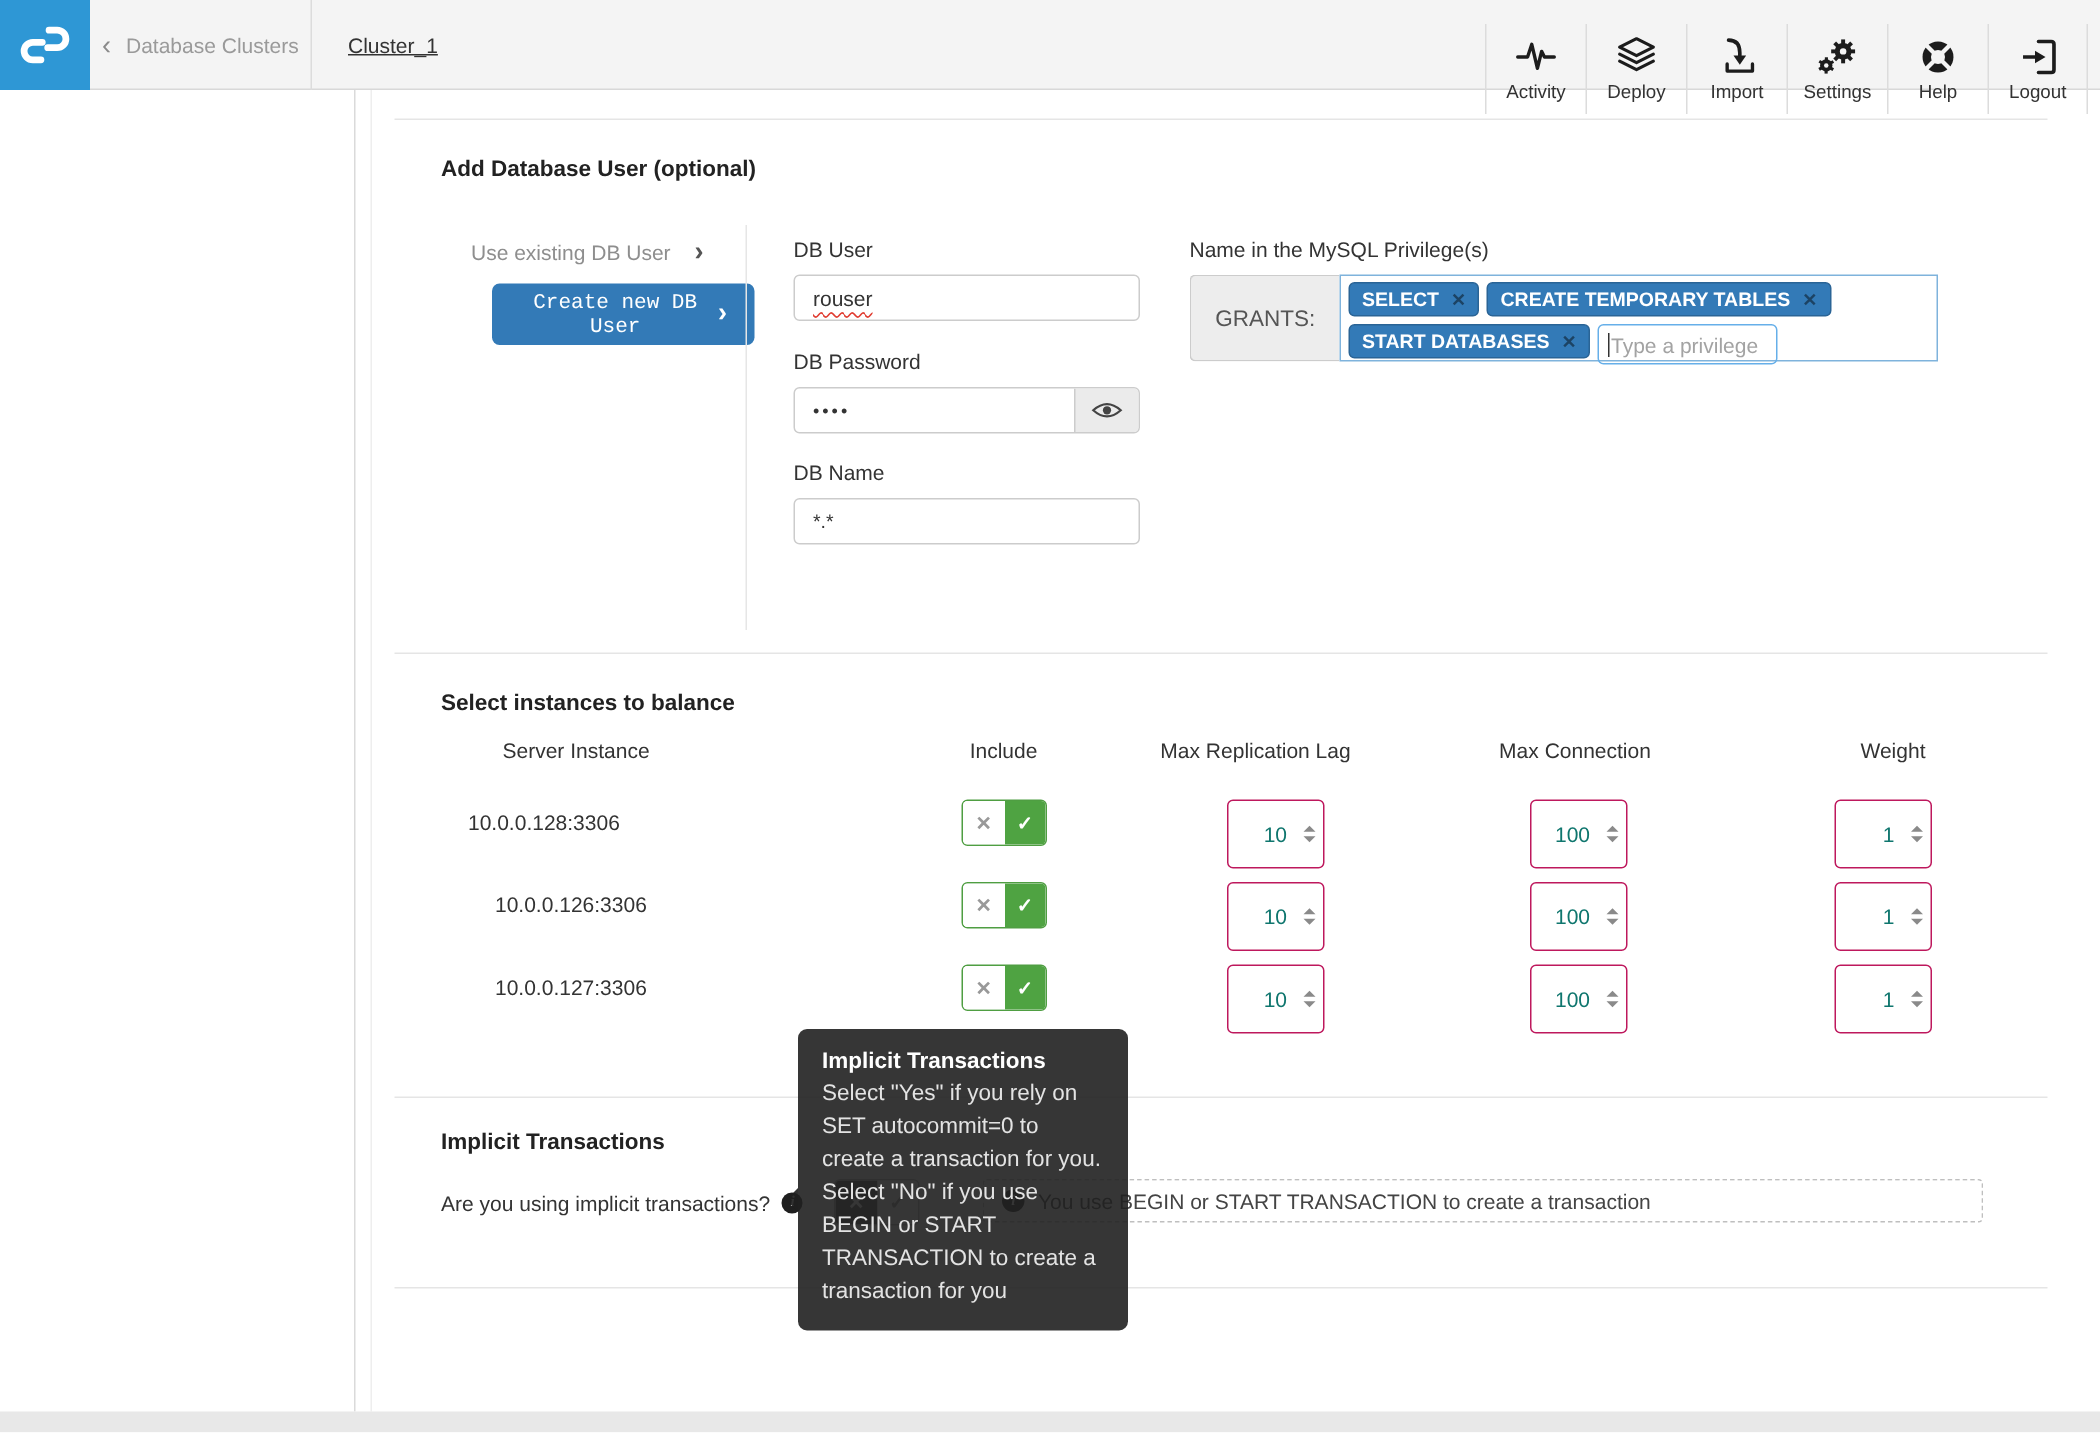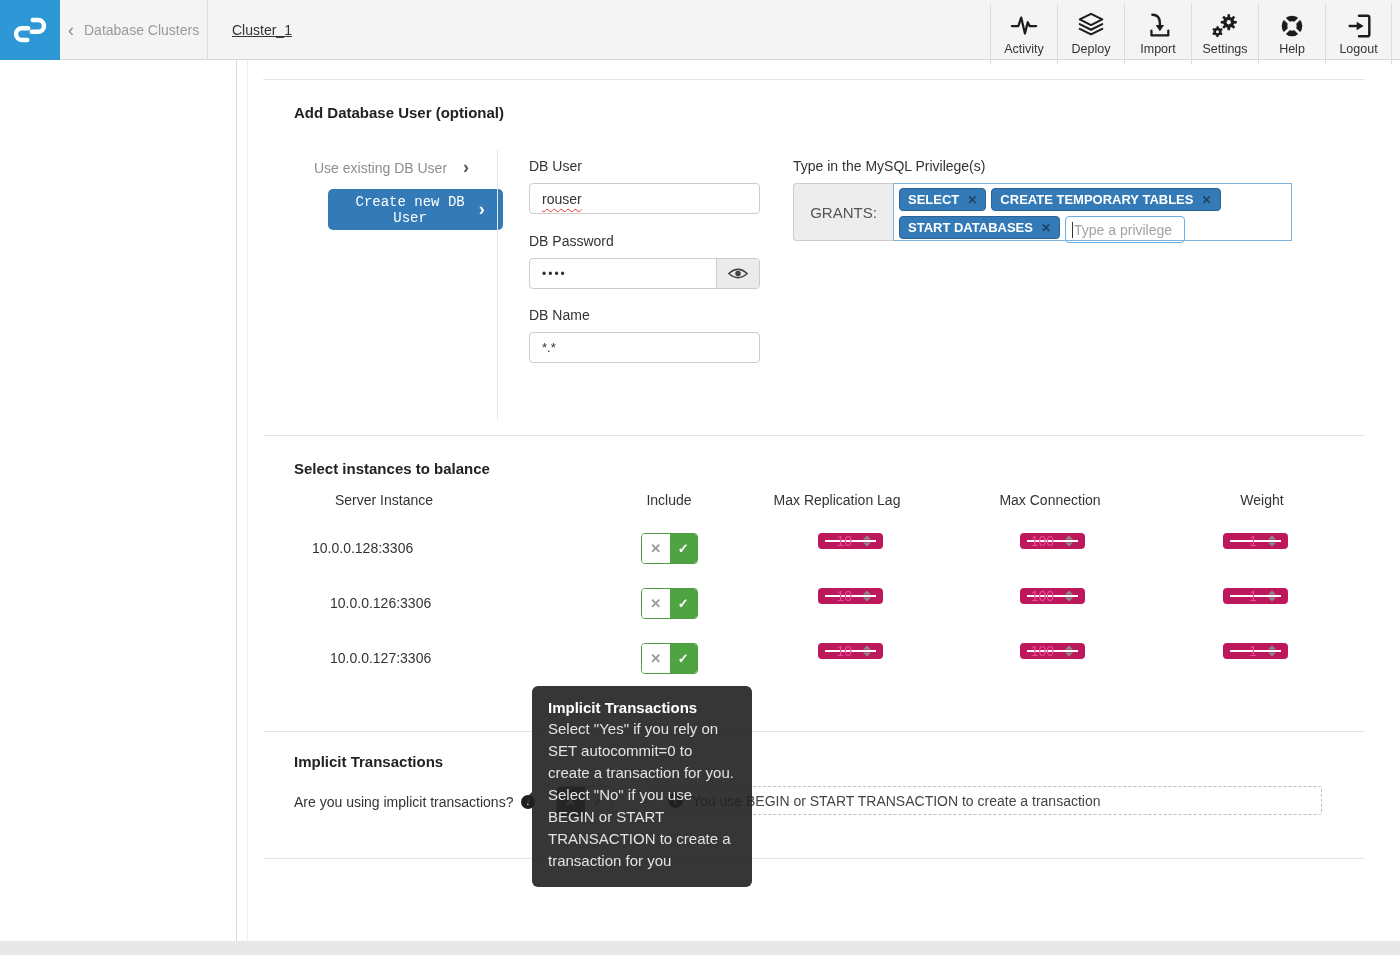--- a/index.html
+++ b/index.html
@@ -10,21 +10,21 @@
   .header { position:absolute; left:0; top:0; width:1400px; height:60px;
             background:#f4f4f4; border-bottom:1px solid #d8d8d8; }
   .logo { position:absolute; left:0; top:0; width:60px; height:60px; background:#2e97d5;
           display:flex; align-items:center; justify-content:center; cursor:pointer; }
   .breadcrumb { position:absolute; left:68px; top:0; height:60px; display:flex;
                 align-items:center; gap:10px; color:#9a9a9a; font-size:14px; cursor:pointer; }
   .breadcrumb .chev { font-size:18px; color:#8a8a8a; line-height:1; }
   .hdr-divider { position:absolute; left:207px; top:0; width:1px; height:60px; background:#dcdcdc; }
   .tab { position:absolute; left:218px; top:0; height:60px; display:flex; align-items:center;
          color:#333; font-size:14px; padding:0 14px; cursor:pointer;text-decoration:underline; }
-  .nav { position:absolute; right:8px; top:4px; height:60px; display:flex; }
+  .nav { position:absolute; right:8px; top:16px; height:60px; display:flex; }
   .nav-item { width:67px; height:60px; border-left:1px solid #dcdcdc; display:flex;
               flex-direction:column; align-items:center; justify-content:center; gap:2px;
               cursor:pointer; }
   .nav-item:last-child { border-right:1px solid #dcdcdc; }
   .nav-icon { height:28px; display:flex; align-items:center; justify-content:center; }
   .nav-label { font-size:12.5px; color:#333; }
 
   
   .vline-left  { position:absolute; left:236px; top:60px; height:881px; width:1px; background:#dadada; }
   .vline-left2 { position:absolute; left:247px; top:60px; height:881px; width:1px; background:#eeeeee; }
@@ -83,23 +83,23 @@
   .toggle .off { width:50%; display:flex; align-items:center; justify-content:center;
                  color:#999; font-size:13px; font-weight:bold; background:#fff; }
   .toggle .on  { width:50%; display:flex; align-items:center; justify-content:center;
                  color:#fff; font-size:13px; font-weight:bold; background:#4fa342; }
   .toggle2 { position:absolute; width:57px; height:31px; border:1px solid #bbb; border-radius:4px;
              display:flex; overflow:hidden; cursor:pointer; background:#fff; }
   .toggle2 .off { width:50%; display:flex; align-items:center; justify-content:center;
                   color:#fff; font-size:13px; font-weight:bold; background:#565656; }
   .toggle2 .on  { width:50%; display:flex; align-items:center; justify-content:center;
                   color:#999; font-size:13px; font-weight:bold; background:#fff; }
-  .numbox { position:absolute; width:65px; height:16px; border:7px solid #be185d; border-radius:4px;
+  .numbox { position:absolute; width:65px; height:46px; border:1px solid #be185d; border-radius:4px;
             background:#fff; display:flex; align-items:center; justify-content:flex-end;
-            padding-right:24px; font-size:14px; color:#ec4899; cursor:text; }
+            padding-right:24px; font-size:14px; color:#0f766e; cursor:text; }
   .stepper { position:absolute; right:5px; top:50%; transform:translateY(-50%); display:flex;
              flex-direction:column; gap:3px; cursor:pointer; }
   .stepper .up { width:0; height:0; border-left:4px solid transparent; border-right:4px solid transparent;
                  border-bottom:4px solid #8a8a8a; }
   .stepper .down { width:0; height:0; border-left:4px solid transparent; border-right:4px solid transparent;
                    border-top:4px solid #8a8a8a; }
 
   
   .question { position:absolute; left:294px; top:786px; height:31px; display:flex;
               align-items:center; gap:8px; font-size:14px; color:#333; }
@@ -268,21 +268,21 @@
         <circle cx="12" cy="8" r="3" fill="#444"></circle>
       </svg>
     </div>
   </div>
 
   <div class="field-label" style="left:529px; top:307px">DB Name</div>
   <div class="inputbox" style="left:529px; top:332px; width:231px; font-size:13px">
     <span>*.*</span>
   </div>
 
-  <div class="field-label" style="left:793px; top:158px">Type in the MySQL Privilege(s)</div>
+  <div class="field-label" style="left:793px; top:158px">Name in the MySQL Privilege(s)</div>
   <div class="grants-group">
     <div class="grants-addon">GRANTS:</div>
     <div class="grants-box">
       <span class="tag">
         <span>SELECT</span>
         <span class="x">✕</span>
       </span>
       <span class="tag">
         <span>CREATE TEMPORARY TABLES</span>
         <span class="x">✕</span>

